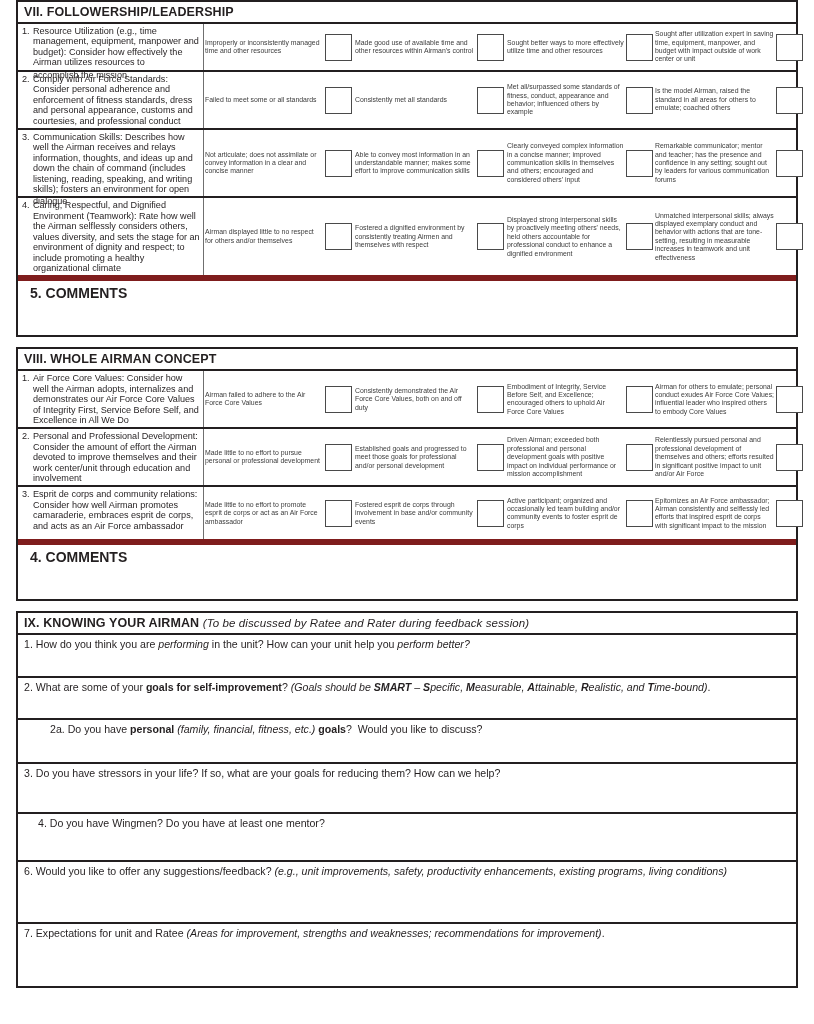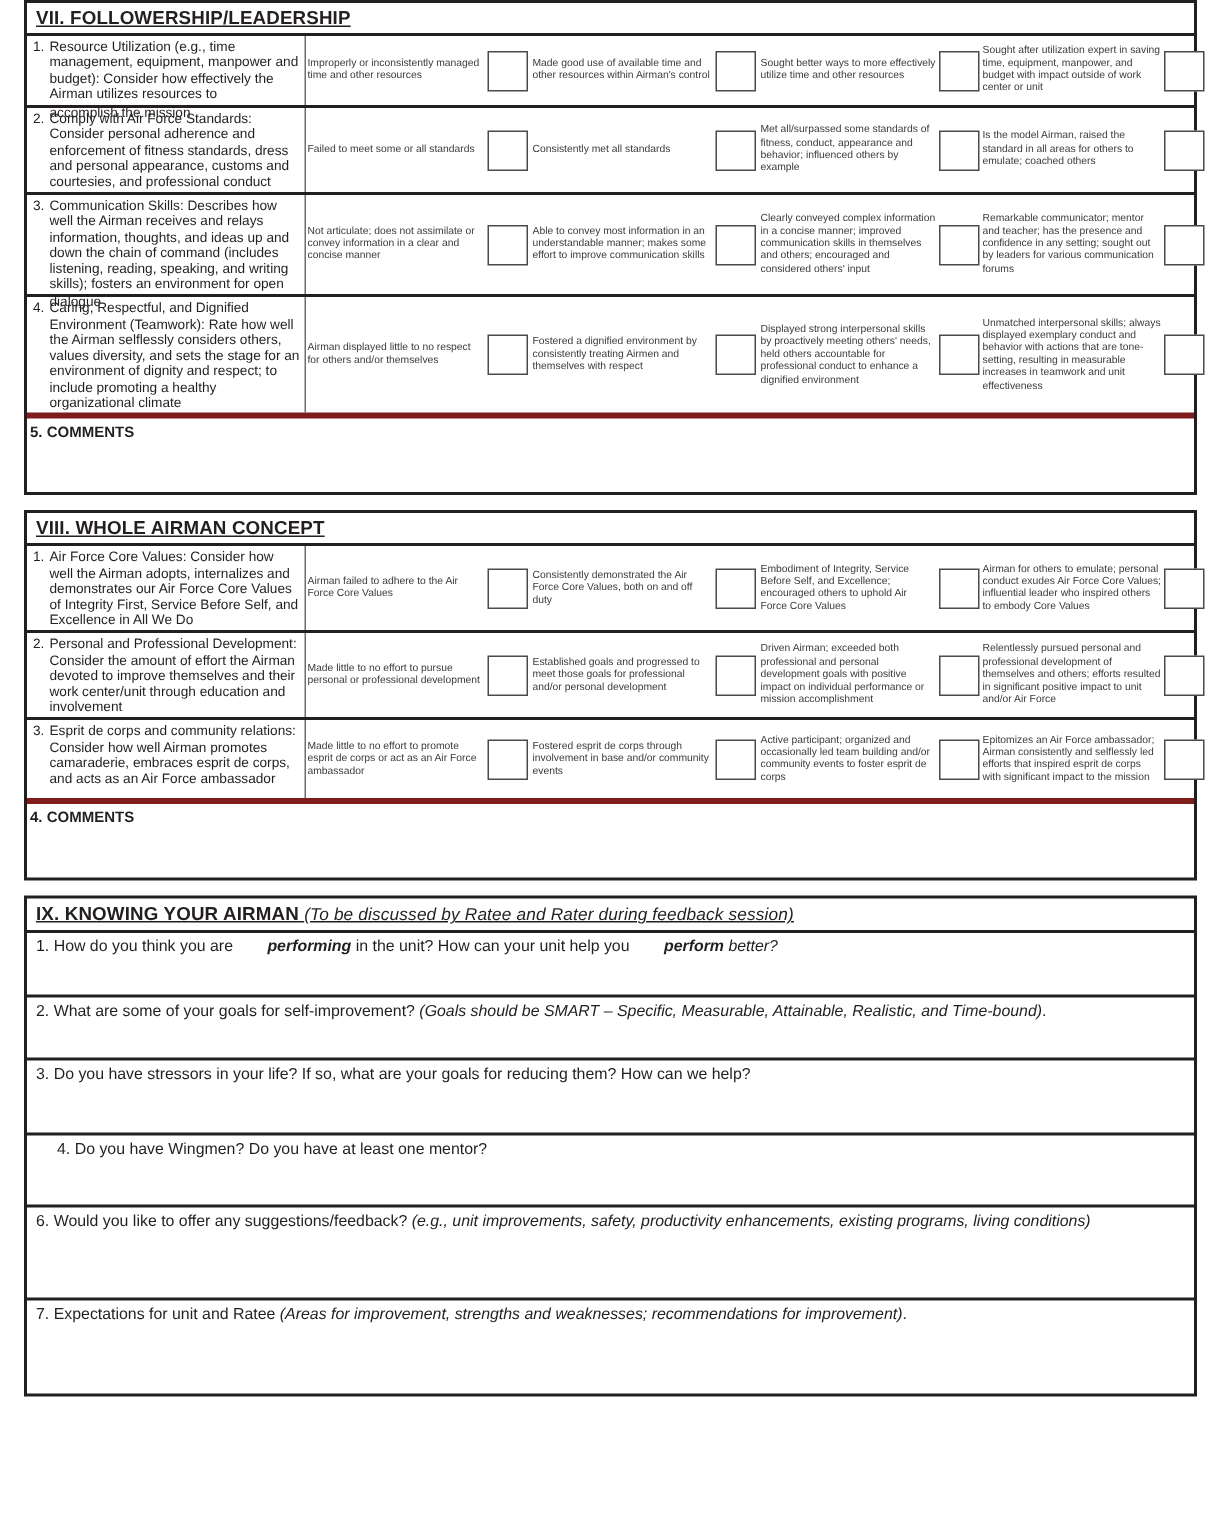--- a/index.html
+++ b/index.html
@@ -12,21 +12,20 @@
     overflow: hidden;
   }
   .page { position: relative; width: 814px; height: 1024px; padding: 0 16px; }
 
   
   .block { border: 2px solid #231f20; width: 782px; }
   .sec-head {
     font-weight: bold; font-size: 12.5px; letter-spacing: .1px;
     padding: 3px 5px 3px 6px; border-bottom: 2px solid #231f20;
     line-height: 14px;
-    text-decoration: underline;
   }
   .sec-head .sub { font-weight: normal; font-style: italic; font-size: 11.5px; }
 
   .crit-row { display: flex; border-bottom: 2px solid #231f20; }
   .crit-row:last-child { border-bottom: none; }
   .crit-left {
     width: 186px; flex: 0 0 186px;
     border-right: 1px solid #6f6f6f;
     padding: 2px 3px 2px 4px;
     font-size: 9.1px; line-height: 10.4px;
@@ -49,34 +48,34 @@
     border: 1.6px solid #4a4a4a; background: #fff;
   }
   .c1 { width: 150px; flex: 0 0 150px; }
   .c2 { width: 152px; flex: 0 0 152px; }
   .c3 { width: 148px; flex: 0 0 148px; }
   .c4 { width: 150px; flex: 0 0 150px; }
   .c1 .desc, .c3 .desc { width: 118px; }
   .c2 .desc, .c4 .desc { width: 120px; }
 
   .comments {
-    font-weight: bold; font-size: 10px;
-    padding: 4px 2px; border-top: 4px solid #7f1d1d;
+    font-weight: bold; font-size: 14px;
+    padding: 4px 12px; border-top: 6px solid #7f1d1d;
   }
   .comments-body { height: 30px; }
 
   .spacer { height: 10px; }
 
   
   .q-row { border-bottom: 2px solid #231f20; padding: 3px 5px 0 6px; }
   .q-row:last-child { border-bottom: none; }
   .q-text { font-size: 10.6px; line-height: 13px; }
-  .q-text b { font-weight: normal; }
+  .q-text b { font-weight: bold; }
   .q-text i { font-style: italic; text-align: center; }
-  .q-text .bi { font-weight: bold; font-style: italic; margin-left: 20px; }
+  .q-text .bi { font-weight: normal; font-style: italic; }
   .indent { padding-left: 26px; }
 </style>
 </head>
 <body>
 
 <div class="page">
 
   <div class="block">
     <div class="sec-head">VII. FOLLOWERSHIP/LEADERSHIP</div>
     <div id="vii-rows">
@@ -272,20 +271,23 @@
       <span>IX. KNOWING YOUR AIRMAN</span>
       <span class="sub">(To be discussed by Ratee and Rater during feedback session)</span>
     </div>
     <div id="ix-rows">
         <div class="q-row" style="height: 43px;">
           <div class="q-text">1. How do you think you are <span class="bi">performing</span> in the unit? How can your unit help you <span class="bi">perform</span> <i>better?</i></div>
         </div>
         <div class="q-row" style="height: 42px;">
           <div class="q-text">2. What are some of your <b>goals</b> <b>for self-improvement</b>? <i>(Goals should be <b>SMART</b> – <b>S</b>pecific, <b>M</b>easurable, <b>A</b>ttainable, <b>R</b>ealistic, and <b>T</b>ime-bound)</i>.</div>
         </div>
+        <div class="q-row" style="height: 44px;">
+          <div class="q-text indent">2a. Do you have <b>personal</b> <i>(family, financial, fitness, etc.)</i> <b>goals</b>?&nbsp; Would you like to discuss?</div>
+        </div>
         <div class="q-row" style="height: 50px;">
           <div class="q-text">3. Do you have stressors in your life? If so, what are your goals for reducing them? How can we help?</div>
         </div>
         <div class="q-row" style="height: 48px; padding-left: 20px;">
           <div class="q-text">4. Do you have Wingmen? Do you have at least one mentor?</div>
         </div>
         <div class="q-row" style="height: 62px;">
           <div class="q-text">6. Would you like to offer any suggestions/feedback? <i>(e.g., unit improvements, safety, productivity enhancements, existing programs, living conditions)</i></div>
         </div>
         <div class="q-row" style="height: 62px;">

